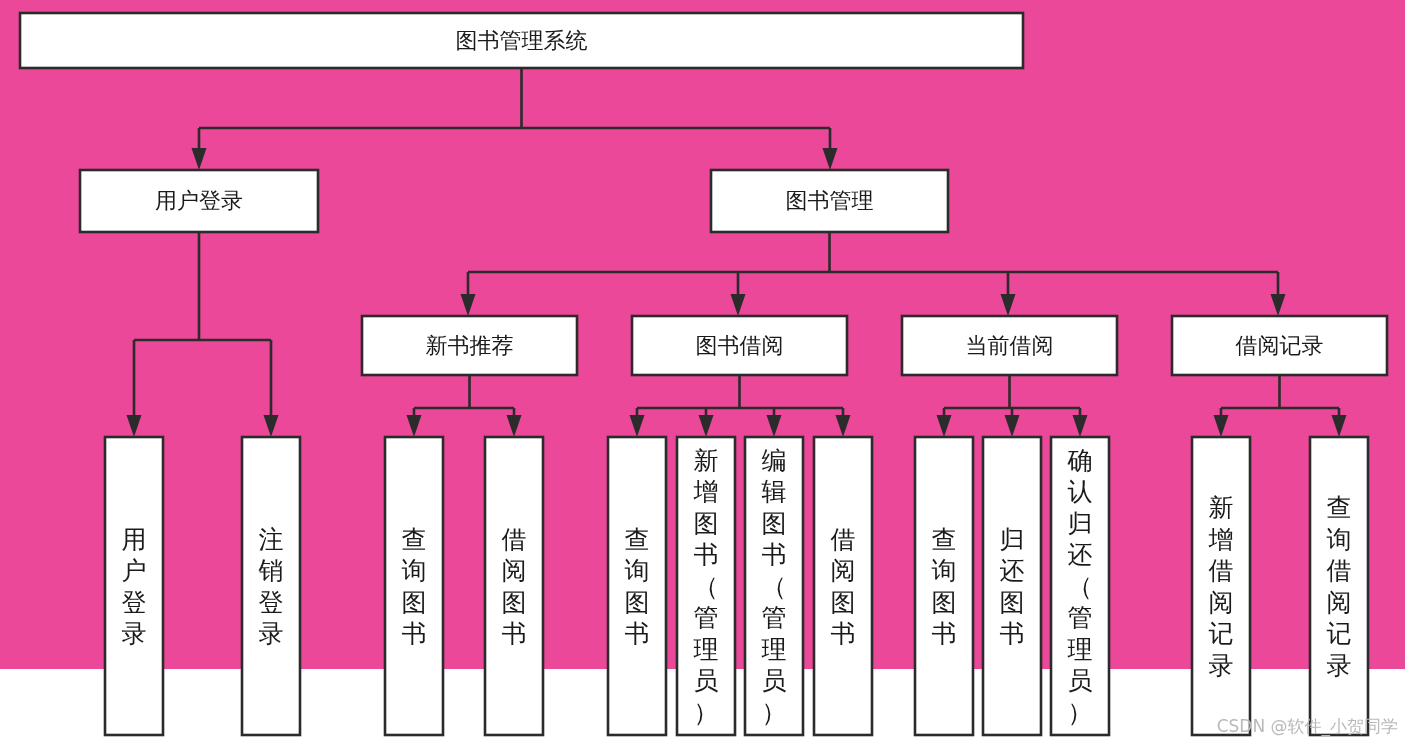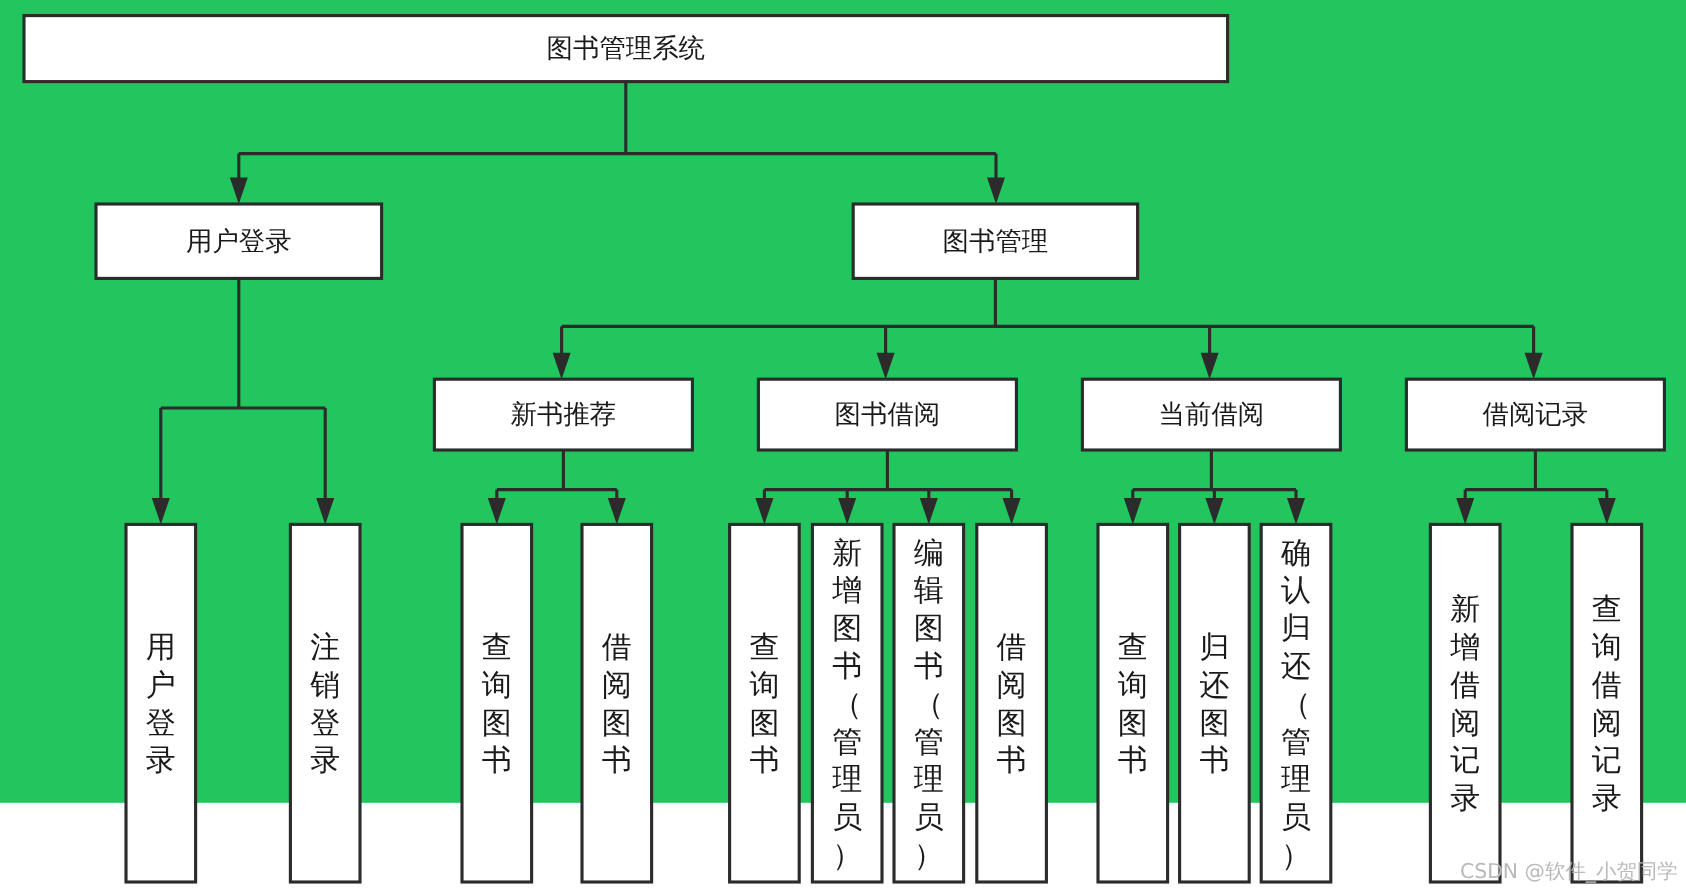--- a/index.html
+++ b/index.html
@@ -11,21 +11,21 @@
   body {
     font-family: "DejaVu Sans", "Liberation Sans", sans-serif;
     width: 1405px;
     height: 747px;
     overflow: hidden;
   }
   #diagram-root {
     position: relative;
     width: 1405px;
     height: 669px;
-    background: #22c55e;
+    background: #ec4899;
   }
   svg#chart-svg {
     display: block;
     width: 1405px;
     height: 747px;
   }
   .node-box {
     fill: #ffffff;
     stroke: #2b2b2b;
     stroke-width: 2.6;

